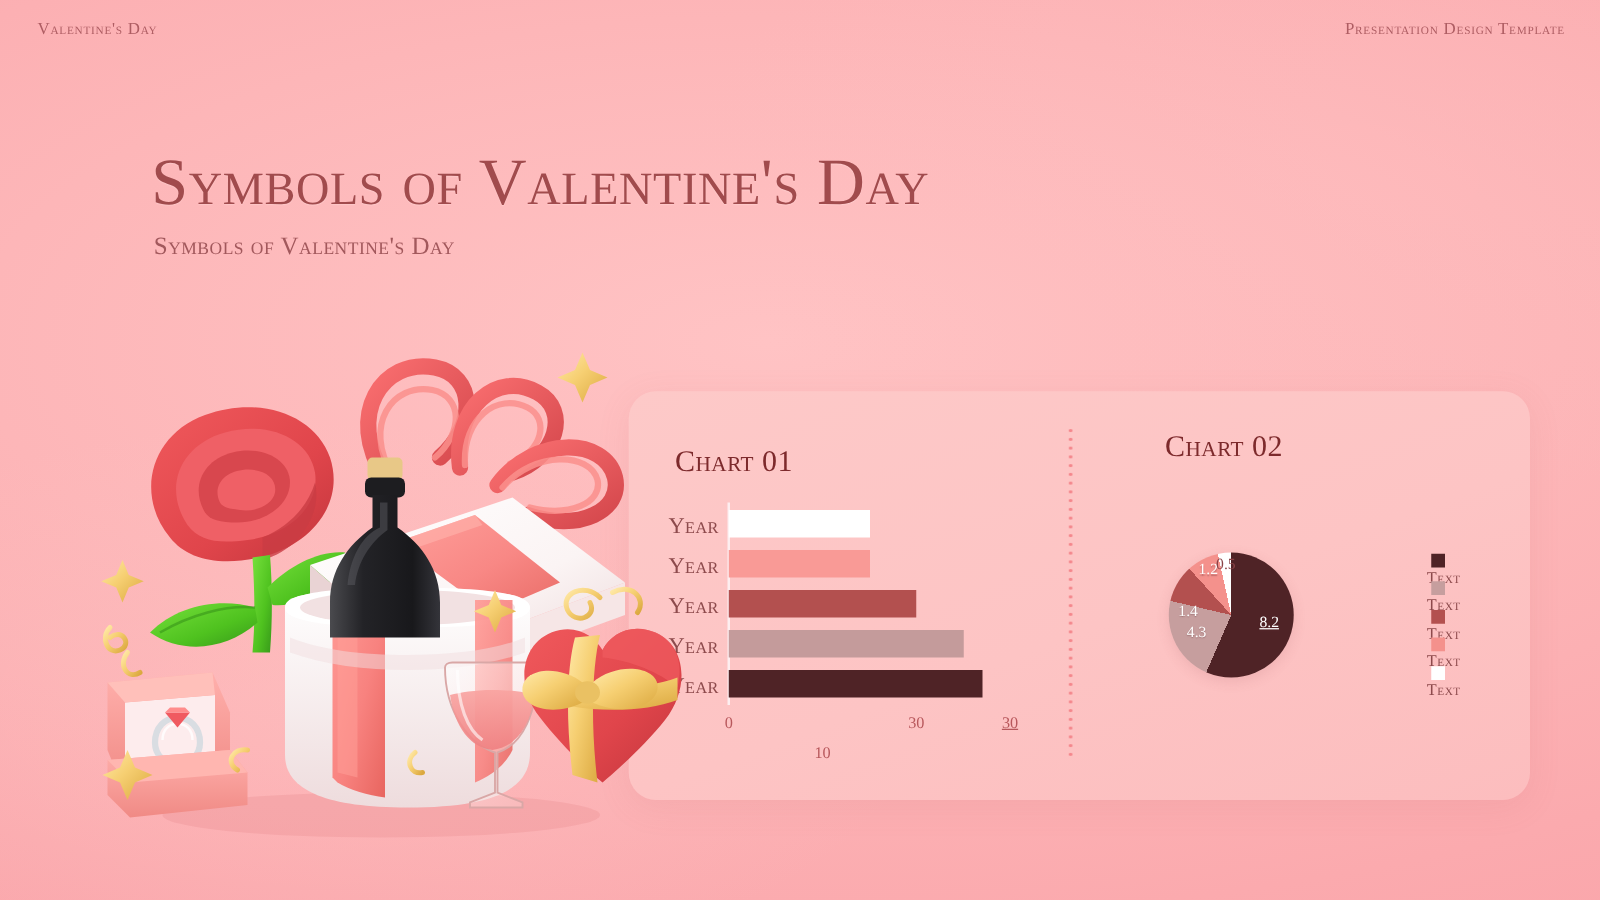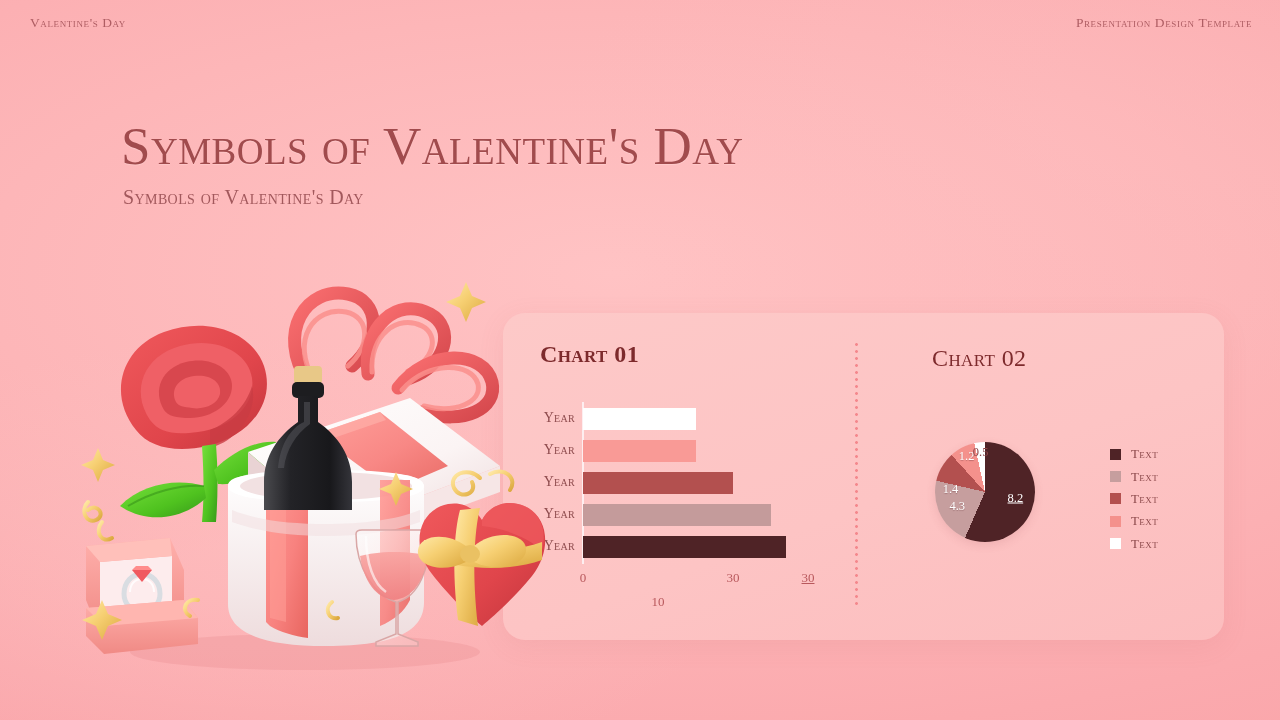--- a/index.html
+++ b/index.html
@@ -52,29 +52,29 @@
   }
   #divider{
     position:absolute;left:855px;top:341px;width:3px;height:264px;
     background-image:radial-gradient(circle, #f4888d 0 1.2px, rgba(0,0,0,0) 1.6px);
     background-size:3px 7px;background-repeat:repeat-y;
   }
   .chart-title{
     position:absolute;font-variant:small-caps;font-size:24px;
     color:#7d2a2c;letter-spacing:.4px;white-space:nowrap;
   }
-  #chart01-title{left:540px;top:341px;font-weight:bold;}
+  #chart01-title{left:540px;top:357px;}
   #chart02-title{left:900px;top:345px;margin-left:32px;}
 
   
   #bars{position:absolute;left:525px;top:400px;width:300px;height:200px;}
   .bar-row{position:absolute;left:0;height:22px;width:300px;}
   .bar-label{
     position:absolute;left:0;top:2px;width:50px;text-align:right;
-    font-variant:small-caps;font-size:14px;color:#8d4a4c;letter-spacing:.3px;
+    font-variant:small-caps;font-size:18px;color:#8d4a4c;letter-spacing:.3px;
   }
   .bar{position:absolute;left:58px;top:0;height:22px;}
   #bar-axis{
     position:absolute;left:582px;top:402px;width:2px;height:162px;
     background:#fdeef0;
   }
   .tick{
     position:absolute;top:570px;font-size:13px;color:#b8585c;
     transform:translateX(-50%);
   }
@@ -85,21 +85,21 @@
     box-shadow:0 3px 10px rgba(150,70,75,.14);
   }
   .pie-val{
     position:absolute;font-size:12.5px;color:#ffffff;
     transform:translate(-50%,-50%);white-space:nowrap;
     text-shadow:0 1px 1px rgba(90,40,45,.35);
   }
   .pie-val.onwhite{color:#8a4346;text-shadow:none;}
 
   #legend{position:absolute;left:1110px;top:443px;width:90px;}
-  .legend-row{display:flex;align-items:center;height:22.4px;}
+  .legend-row{display:flex;align-items:center;height:22.4px;flex-direction:column;}
   .swatch{width:11px;height:11px;margin-right:10px;flex:0 0 auto;}
   .legend-label{font-variant:small-caps;font-size:13px;color:#8d4a4c;letter-spacing:.4px;}
 
   
   #art{position:absolute;left:80px;top:270px;width:470px;height:400px;}
   #art svg{display:block;width:470px;height:400px;overflow:visible;}
 </style>
 </head>
 <body>
 

